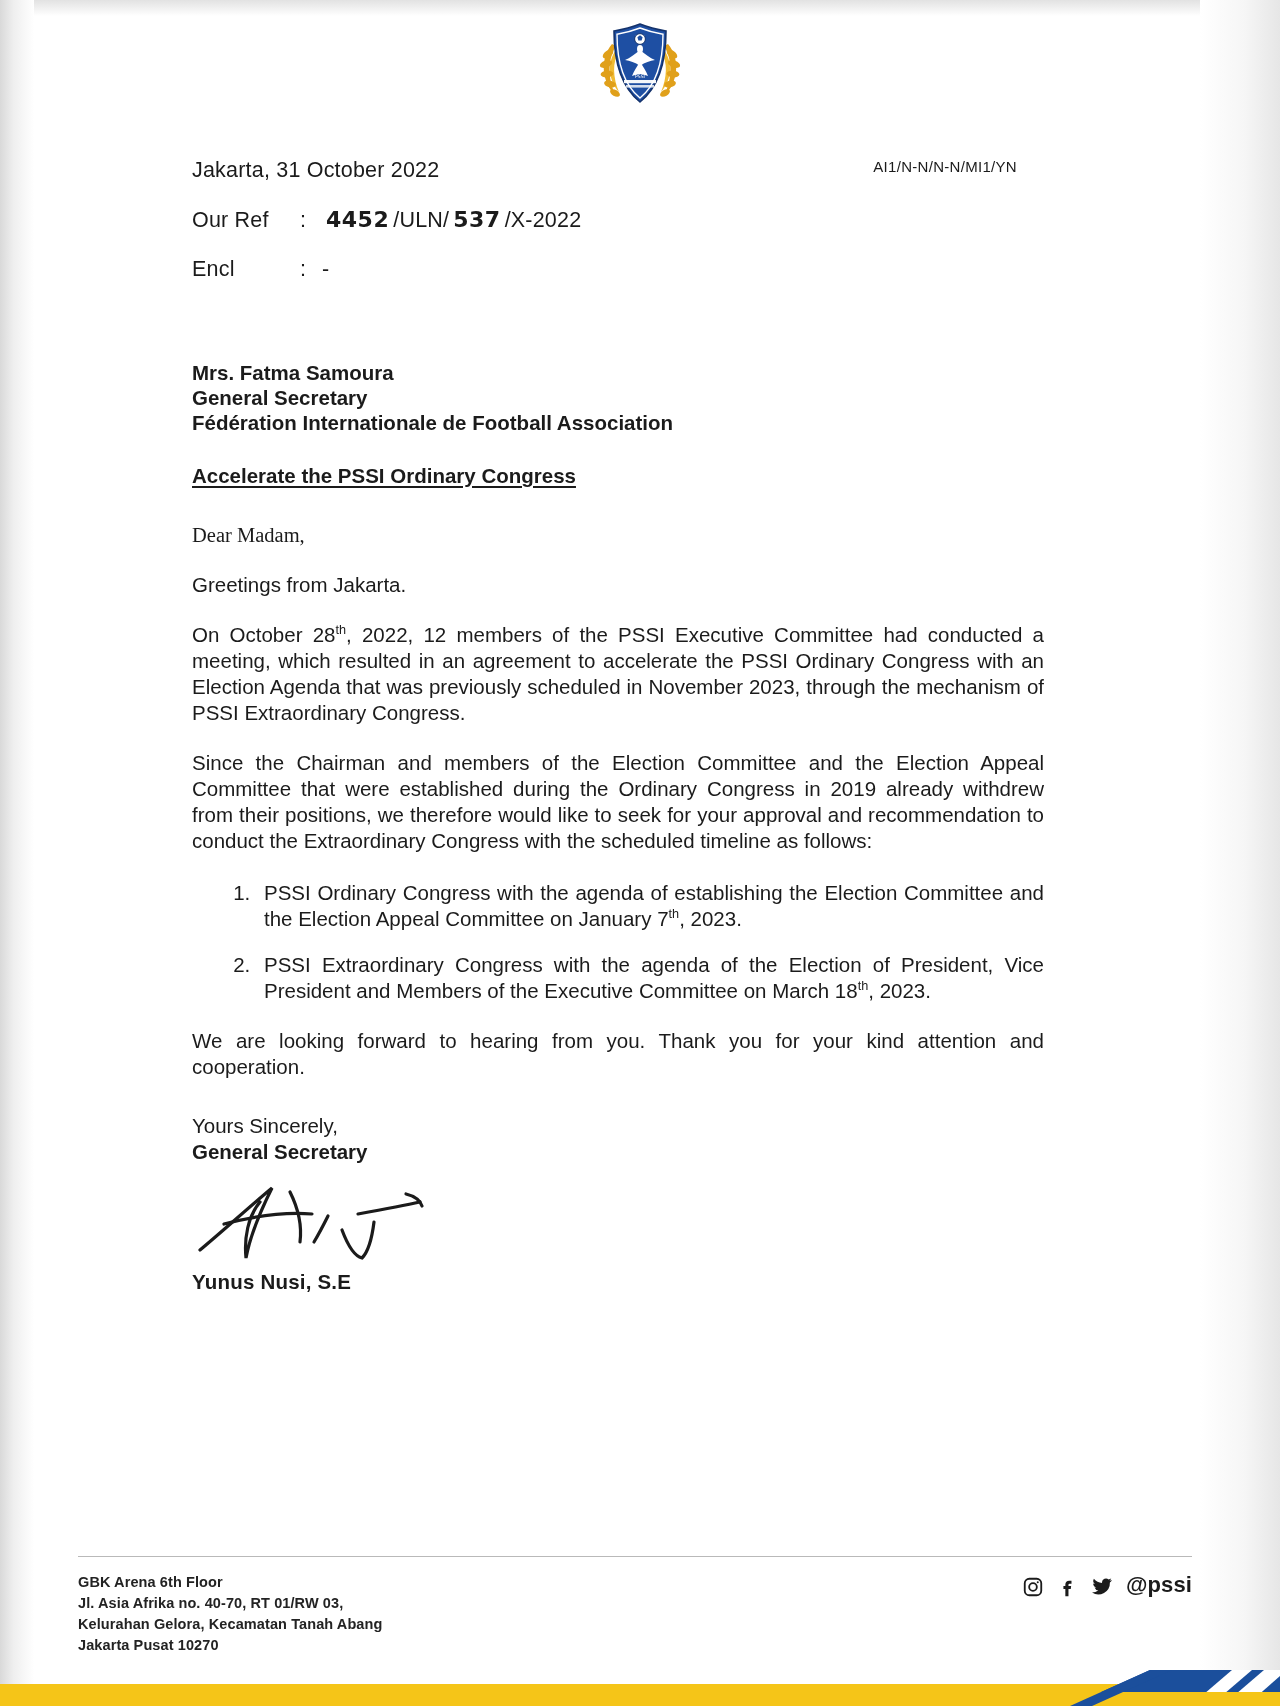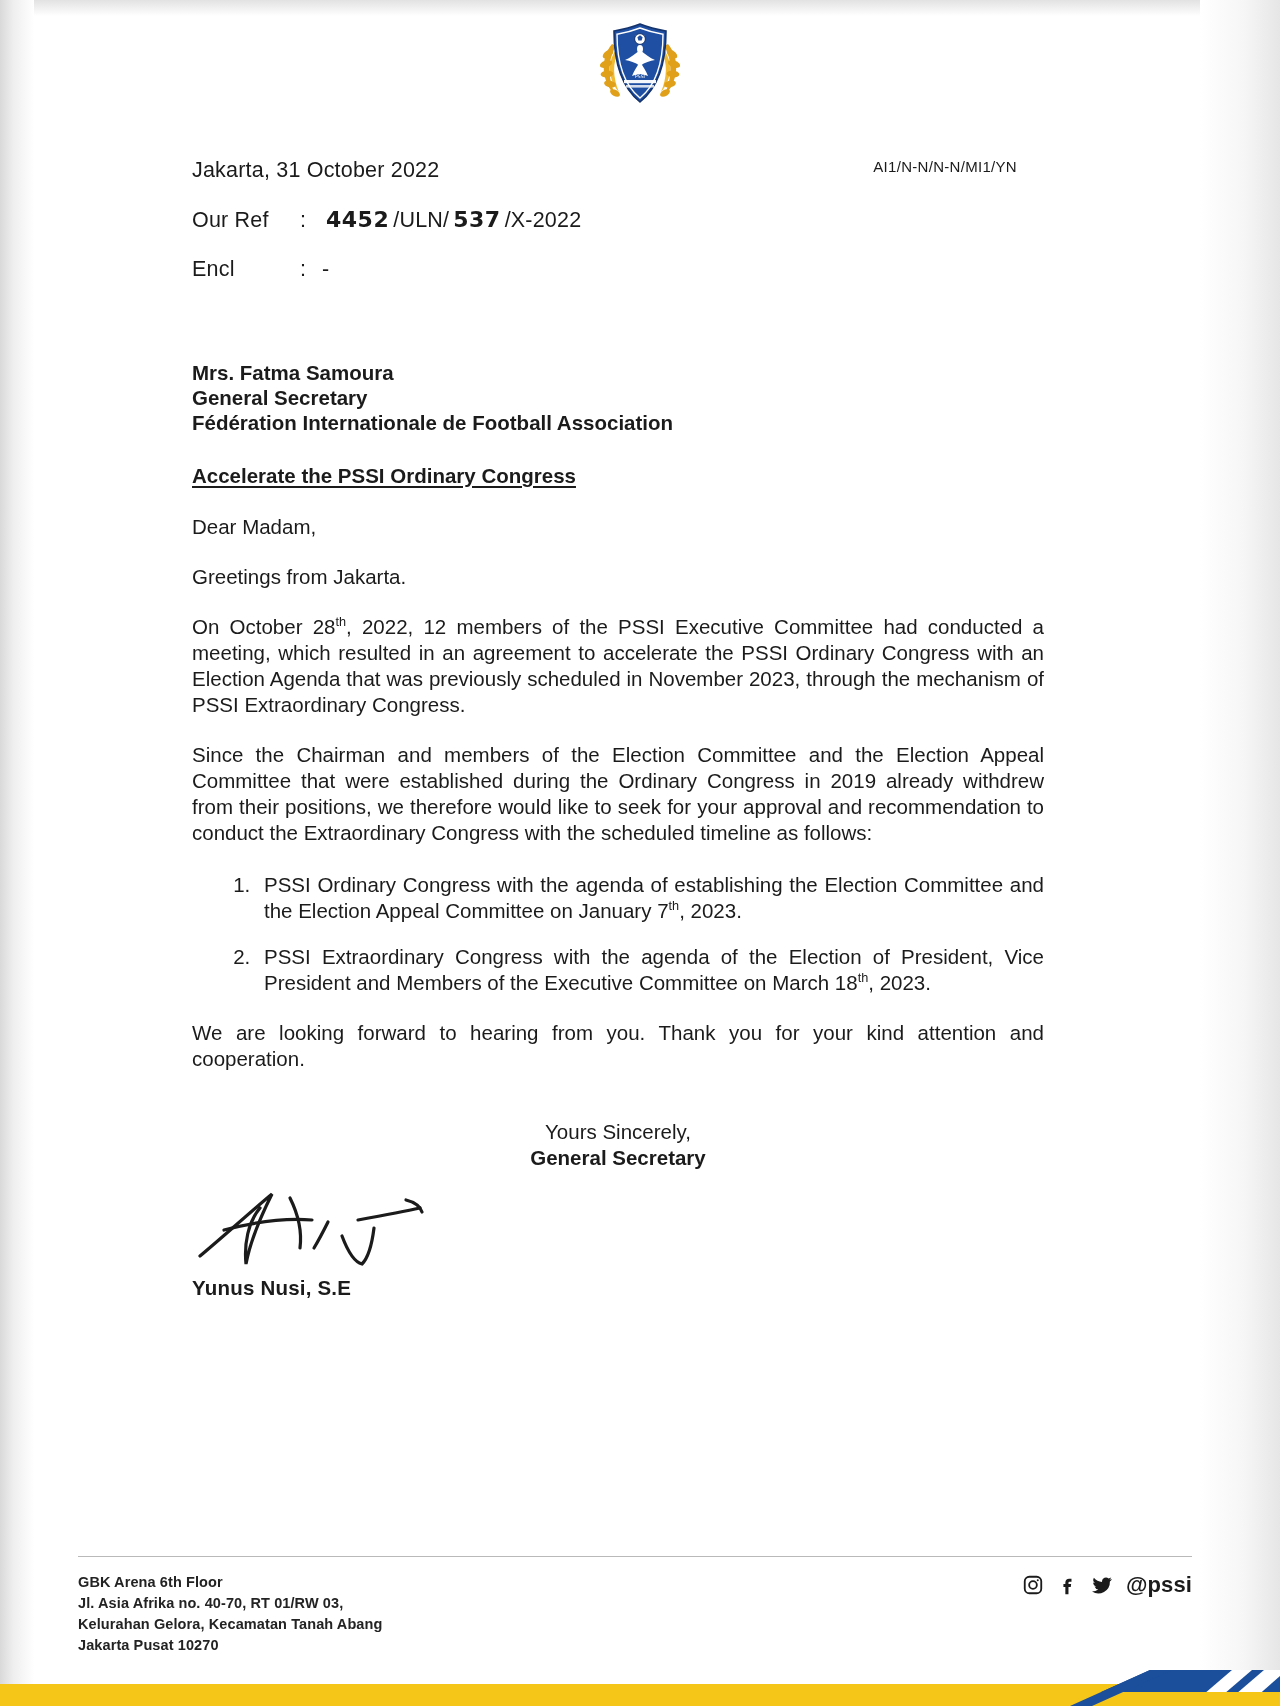--- a/index.html
+++ b/index.html
@@ -97,41 +97,40 @@
     display: inline-block;
   }
 
   
   p.t {
     font-size: 20.5px;
     line-height: 1.27;
     margin: 24px 0 0 0;
     text-align: justify;
   }
-  p.t.first { margin-top: 26px; }
+  p.t.first { margin-top: 34px; font-family: Liberation Serif, serif; }
   .greet { margin-top: 23px; }
 
   ol.items {
     margin: 26px 0 0 0;
     padding-left: 64px;
     font-size: 20.5px;
     line-height: 1.27;
   }
   ol.items li {
     text-align: justify;
     margin-bottom: 20px;
     padding-left: 8px;
   }
   sup { font-size: 0.62em; vertical-align: super; }
 
   .closing {
-    margin-top: 46px;
+    margin-top: 32px;
     font-size: 20.5px;
     line-height: 1.3;
-    text-align: center;
   }
   .closing .bold { font-weight: 700; }
 
   .signature {
     position: relative;
     height: 96px;
     width: 260px;
     margin-top: 6px;
     margin-left: 2px;
   }
@@ -160,21 +159,21 @@
     align-items: flex-start;
     font-size: 14.5px;
     color: #232323;
     letter-spacing: .1px;
   }
   .footer .addr { width: 380px; line-height: 1.45; font-weight: 600;}
   .footer .contact { width: 400px; line-height: 1.5; font-weight: 600;}
   .footer .social {
     margin-left: auto;
     display: flex;
-    align-items: center;
+    align-items: flex-end;
     gap: 12px;
     font-size: 22px;
     font-weight: 700;
     color: #1b1b1b;
   }
   .social svg { display: block; }
 
   
   .bottom-bar {
     position: absolute;

